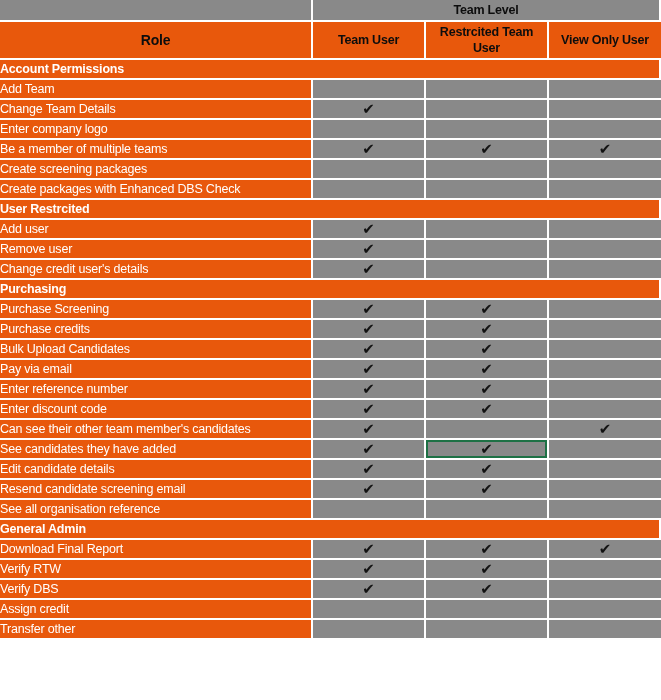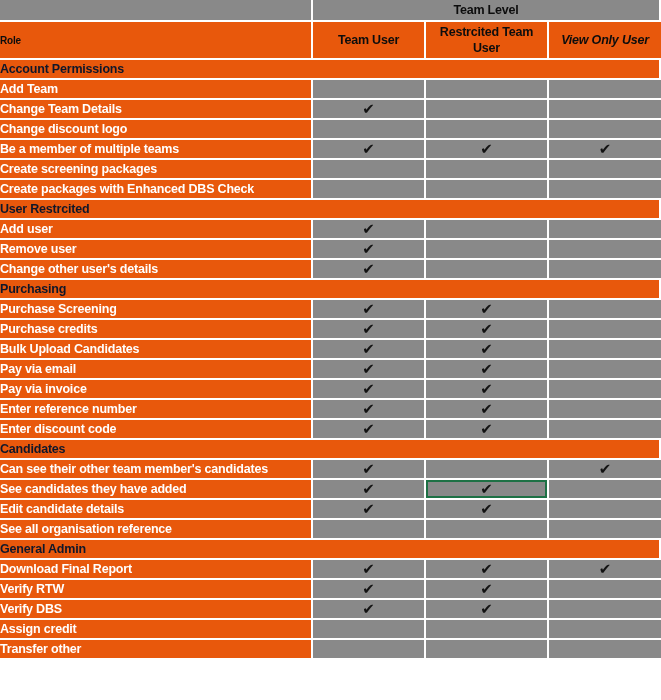--- a/index.html
+++ b/index.html
@@ -52,54 +52,55 @@
     color: #0d0d0d;
     font-weight: bold;
     font-size: 12.5px;
     letter-spacing: -0.2px;
   }
   .cell-role-head {
     background: #e8580c;
     height: 38px;
     color: #0d0d0d;
     font-weight: bold;
-    font-size: 10px;
+    font-size: 14px;
     padding-left: 5px;
     letter-spacing: -0.2px;
+    text-align: center;
   }
   .cell-col-head {
     background: #e8580c;
     height: 38px;
     text-align: center;
     color: #0d0d0d;
     font-weight: bold;
     font-size: 12.5px;
     line-height: 16px;
     padding: 0 4px;
     letter-spacing: -0.2px;
   }
 
   
   .cell-section {
     background: #e8580c;
     height: 20px;
-    color: #0f172a;
+    color: #ffffff;
     font-weight: bold;
     font-size: 12.5px;
     padding-left: 5px;
     letter-spacing: -0.2px;
     border-right: none;
   }
 
   
   .cell-perm {
     background: #e8580c;
     height: 20px;
     color: #ffffff;
-    font-weight: bold;
+    font-weight: normal;
     font-size: 12.5px;
     padding-left: 5px;
     letter-spacing: -0.2px;
     white-space: nowrap;
   }
   .cell-val {
     background: #898989;
     height: 20px;
     text-align: center;
     position: relative;
@@ -143,39 +144,39 @@
     </colgroup>
     <tbody id="matrix-body">
       <tr>
         <td class="cell-blank-tl"></td>
         <td class="cell-teamlevel" colspan="3">Team Level</td>
       </tr>
       <tr>
         <td class="cell-role-head">Role</td>
         <td class="cell-col-head">Team User</td>
         <td class="cell-col-head">Restrcited Team User</td>
-        <td class="cell-col-head last-col" style="border-right:none;font-style:italic;">View Only User</td>
+        <td class="cell-col-head last-col" style="border-right:none;">View Only User</td>
       </tr>
     <tr>
           <td class="cell-section" colspan="4">Account Permissions</td>
         </tr>
         <tr>
           <td class="cell-perm">Add Team</td>
           <td class="cell-val"><span class="tick hidden">✔</span></td>
           <td class="cell-val"><span class="tick hidden">✔</span></td>
           <td class="cell-val last-col"><span class="tick hidden">✔</span></td>
         </tr>
         <tr>
           <td class="cell-perm">Change Team Details</td>
           <td class="cell-val"><span class="tick">✔</span></td>
           <td class="cell-val"><span class="tick hidden">✔</span></td>
           <td class="cell-val last-col"><span class="tick hidden">✔</span></td>
         </tr>
         <tr>
-          <td class="cell-perm">Change discount logo</td>
+          <td class="cell-perm">Enter company logo</td>
           <td class="cell-val"><span class="tick hidden">✔</span></td>
           <td class="cell-val"><span class="tick hidden">✔</span></td>
           <td class="cell-val last-col"><span class="tick hidden">✔</span></td>
         </tr>
         <tr>
           <td class="cell-perm">Be a member of multiple teams</td>
           <td class="cell-val"><span class="tick">✔</span></td>
           <td class="cell-val"><span class="tick">✔</span></td>
           <td class="cell-val last-col"><span class="tick">✔</span></td>
         </tr>
@@ -200,21 +201,21 @@
           <td class="cell-val"><span class="tick hidden">✔</span></td>
           <td class="cell-val last-col"><span class="tick hidden">✔</span></td>
         </tr>
         <tr>
           <td class="cell-perm">Remove user</td>
           <td class="cell-val"><span class="tick">✔</span></td>
           <td class="cell-val"><span class="tick hidden">✔</span></td>
           <td class="cell-val last-col"><span class="tick hidden">✔</span></td>
         </tr>
         <tr>
-          <td class="cell-perm">Change other user's details</td>
+          <td class="cell-perm">Change credit user's details</td>
           <td class="cell-val"><span class="tick">✔</span></td>
           <td class="cell-val"><span class="tick hidden">✔</span></td>
           <td class="cell-val last-col"><span class="tick hidden">✔</span></td>
         </tr>
         <tr>
           <td class="cell-section" colspan="4">Purchasing</td>
         </tr>
         <tr>
           <td class="cell-perm">Purchase Screening</td>
           <td class="cell-val"><span class="tick">✔</span></td>
@@ -233,54 +234,51 @@
           <td class="cell-val"><span class="tick">✔</span></td>
           <td class="cell-val last-col"><span class="tick hidden">✔</span></td>
         </tr>
         <tr>
           <td class="cell-perm">Pay via email</td>
           <td class="cell-val"><span class="tick">✔</span></td>
           <td class="cell-val"><span class="tick">✔</span></td>
           <td class="cell-val last-col"><span class="tick hidden">✔</span></td>
         </tr>
         <tr>
-          <td class="cell-perm">Pay via invoice</td>
-          <td class="cell-val"><span class="tick">✔</span></td>
-          <td class="cell-val"><span class="tick">✔</span></td>
-          <td class="cell-val last-col"><span class="tick hidden">✔</span></td>
-        </tr>
-        <tr>
           <td class="cell-perm">Enter reference number</td>
           <td class="cell-val"><span class="tick">✔</span></td>
           <td class="cell-val"><span class="tick">✔</span></td>
           <td class="cell-val last-col"><span class="tick hidden">✔</span></td>
         </tr>
         <tr>
           <td class="cell-perm">Enter discount code</td>
           <td class="cell-val"><span class="tick">✔</span></td>
           <td class="cell-val"><span class="tick">✔</span></td>
           <td class="cell-val last-col"><span class="tick hidden">✔</span></td>
         </tr>
         <tr>
-          <td class="cell-section" colspan="4">Candidates</td>
-        </tr>
-        <tr>
           <td class="cell-perm">Can see their other team member's candidates</td>
           <td class="cell-val"><span class="tick">✔</span></td>
           <td class="cell-val"><span class="tick hidden">✔</span></td>
           <td class="cell-val last-col"><span class="tick">✔</span></td>
         </tr>
         <tr>
           <td class="cell-perm">See candidates they have added</td>
           <td class="cell-val"><span class="tick">✔</span></td>
           <td class="cell-val selected"><span class="fill-handle"></span><span class="tick">✔</span></td>
           <td class="cell-val last-col"><span class="tick hidden">✔</span></td>
         </tr>
         <tr>
           <td class="cell-perm">Edit candidate details</td>
+          <td class="cell-val"><span class="tick">✔</span></td>
+          <td class="cell-val"><span class="tick">✔</span></td>
+          <td class="cell-val last-col"><span class="tick hidden">✔</span></td>
+        </tr>
+        <tr>
+          <td class="cell-perm">Resend candidate screening email</td>
           <td class="cell-val"><span class="tick">✔</span></td>
           <td class="cell-val"><span class="tick">✔</span></td>
           <td class="cell-val last-col"><span class="tick hidden">✔</span></td>
         </tr>
         <tr>
           <td class="cell-perm">See all organisation reference</td>
           <td class="cell-val"><span class="tick hidden">✔</span></td>
           <td class="cell-val"><span class="tick hidden">✔</span></td>
           <td class="cell-val last-col"><span class="tick hidden">✔</span></td>
         </tr>

